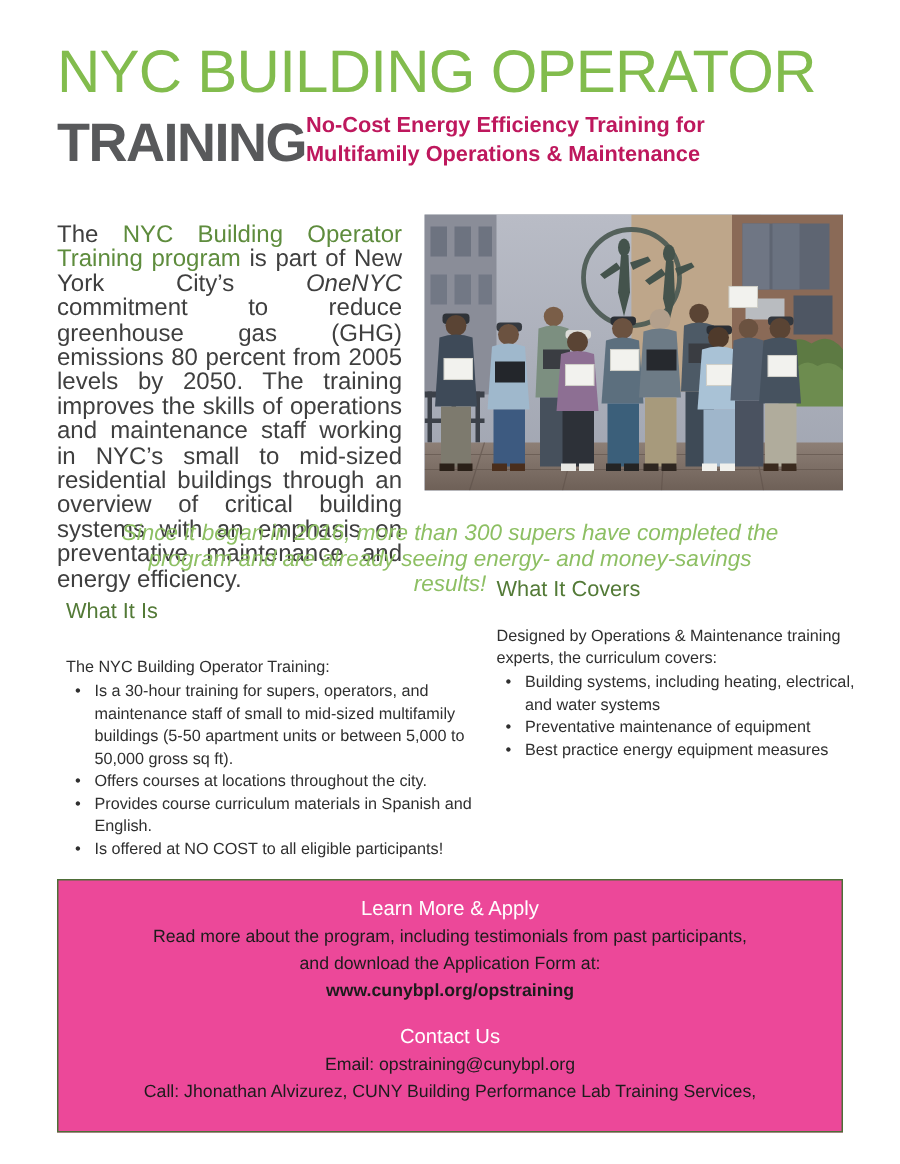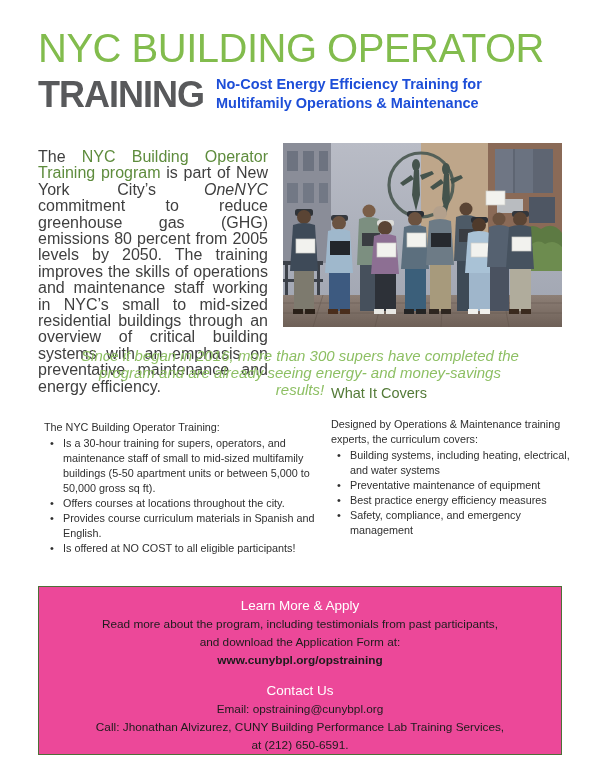--- a/index.html
+++ b/index.html
@@ -45,26 +45,25 @@
   #title-line2 {
     font-size: 36px;
     line-height: 36px;
     font-weight: 700;
     letter-spacing: -1px;
     color: #58595B;
     white-space: nowrap;
   }
 
   #subtitle {
-    margin-left: 12px;
     padding-bottom: 1px;
     font-size: 14.5px;
     line-height: 18.5px;
     font-weight: 700;
-    color: #1d4ed8;
+    color: #be185d;
     white-space: nowrap;
   }
 
   
   #intro-para {
     position: absolute;
     left: 38px;
     top: 149px;
     width: 230px;
     font-size: 16px;
@@ -354,51 +353,50 @@
       </g>
     </svg>
   </div>
 
   <div id="callout">
     <div>Since it began in 2016, more than 300 supers have completed the</div>
     <div>program and are already seeing energy- and money-savings results!</div>
   </div>
 
   <div id="col-left">
+    <div class="col-head">What It Is</div>
     <div class="col-lead">The NYC Building Operator Training:</div>
     <ul class="blist">
       <li>Is a 30-hour training for supers, operators, and maintenance staff of small to mid-sized multifamily buildings (5-50 apartment units or between 5,000 to 50,000 gross sq ft).</li>
       <li>Offers courses at locations throughout the city.</li>
       <li>Provides course curriculum materials in Spanish and English.</li>
       <li>Is offered at NO COST to all eligible participants!</li>
     </ul>
   </div>
 
   <div id="col-right">
     <div class="col-head">What It Covers</div>
     <div class="col-lead">Designed by Operations &amp; Maintenance training experts, the curriculum covers:</div>
     <ul class="blist">
       <li>Building systems, including heating, electrical, and water systems</li>
       <li>Preventative maintenance of equipment</li>
-      <li>Best practice energy efficiency measures</li>
-      <li>Safety, compliance, and emergency management</li>
+      <li>Best practice energy equipment measures</li>
     </ul>
   </div>
 
   <div id="green-box">
 
     <div id="learn-block">
       <div class="box-head">Learn More &amp; Apply</div>
       <div class="box-line">Read more about the program, including testimonials from past participants,</div>
       <div class="box-line">and download the Application Form at:</div>
       <div class="box-line bold">www.cunybpl.org/opstraining</div>
     </div>
 
     <div id="contact-block">
       <div class="box-head">Contact Us</div>
       <div class="box-line"><span class="lbl">Email:</span> <span>opstraining@cunybpl.org</span></div>
       <div class="box-line"><span class="lbl">Call:</span> <span>Jhonathan Alvizurez, CUNY Building Performance Lab Training Services,</span></div>
-      <div class="box-line">at (212) 650-6591.</div>
     </div>
 
   </div>
 
 </div>
 
 </body></html>

